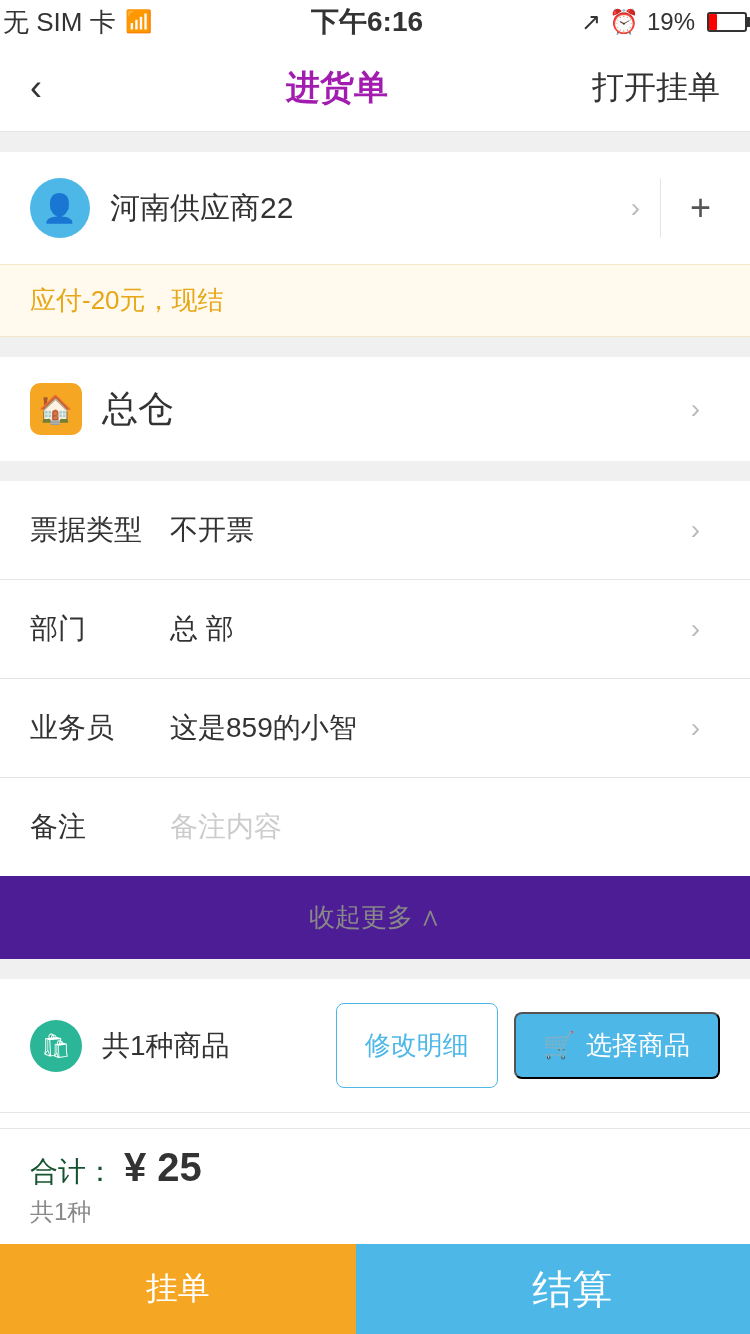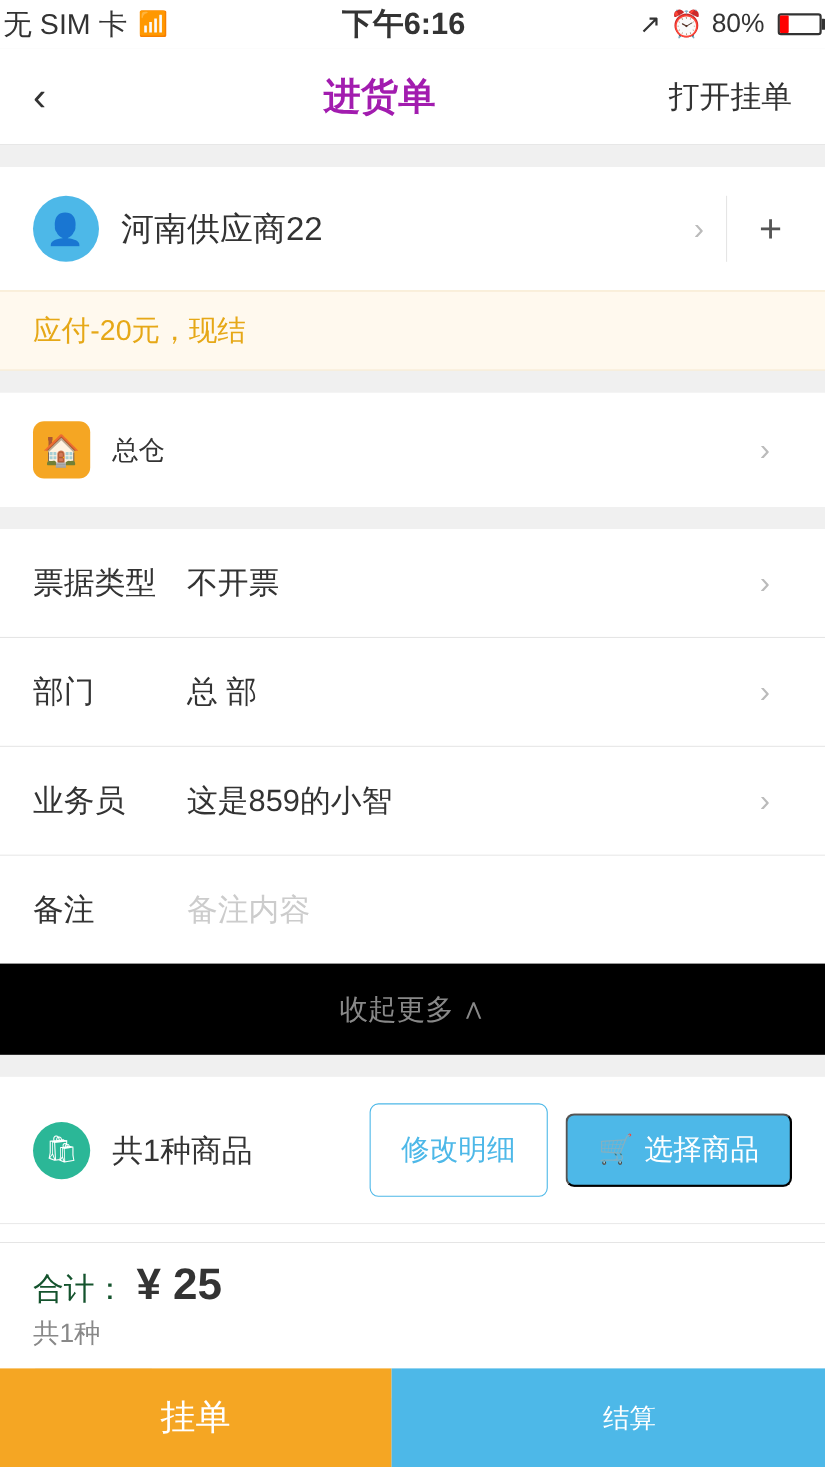--- a/index.html
+++ b/index.html
@@ -68,21 +68,21 @@
       color: #333;
       cursor: pointer;
     }
     .nav-title {
       font-size: 34px;
       font-weight: 600;
       color: #a21caf;
       margin-left: 40px;
     }
     .nav-action {
-      font-size: 28px;
+      font-size: 32px;
       color: #333;
     }
 
     
     .sep {
       width: 750px;
       height: 20px;
       background: #f0f0f0;
     }
     .sep-line {
@@ -155,21 +155,21 @@
       border-radius: 10px;
       background: #f5a623;
       display: flex; align-items: center; justify-content: center;
       margin-right: 20px;
       font-size: 28px;
       color: #fff;
       flex-shrink: 0;
     }
     .warehouse-name {
       flex: 1;
-      font-size: 24px;
+      font-size: 36px;
       color: #333;
     }
 
     
     .form-row {
       display: flex;
       align-items: center;
       padding: 30px 30px;
       background: #fff;
       min-height: 88px;
@@ -188,24 +188,25 @@
     .form-value.placeholder {
       color: #ccc;
     }
 
     
     .collapse-row {
       display: flex;
       align-items: center;
       justify-content: center;
       padding: 24px;
-      background: #000000;
+      background: #4c1d95;
       font-size: 26px;
       color: #888;
       gap: 8px;
+      font-family: Liberation Serif, serif;
     }
 
     
     .product-header {
       display: flex;
       align-items: center;
       padding: 24px 30px;
       background: #fff;
     }
     .product-count-icon {
@@ -323,40 +324,40 @@
       color: #fff;
       display: flex; align-items: center; justify-content: center;
       font-size: 32px;
       font-weight: 500;
     }
     .btn-settle {
       flex: 1;
       background: #4db8e8;
       color: #fff;
       display: flex; align-items: center; justify-content: center;
-      font-size: 24px;
+      font-size: 40px;
       font-weight: 500;
       padding-left: 39px;
     }
 
     .wifi-icon { font-size: 22px; }
   </style>
 </head>
 <body>
 
 <div class="status-bar">
   <div class="status-left">
     <span>无 SIM 卡</span>
     <span class="wifi-icon">📶</span>
   </div>
   <div class="status-center">下午6:16</div>
   <div class="status-right">
     <span>↗</span>
     <span>⏰</span>
-    <span>80%</span>
+    <span>19%</span>
     <div class="battery-icon">
       <div class="battery-fill"></div>
     </div>
   </div>
 </div>
 
 <div class="nav-bar">
   <span class="nav-back">‹</span>
   <span class="nav-title">进货单</span>
   <span class="nav-action">打开挂单</span>

